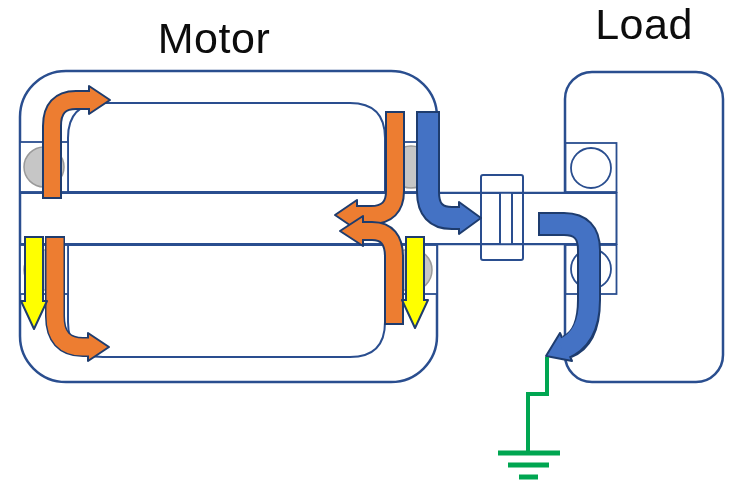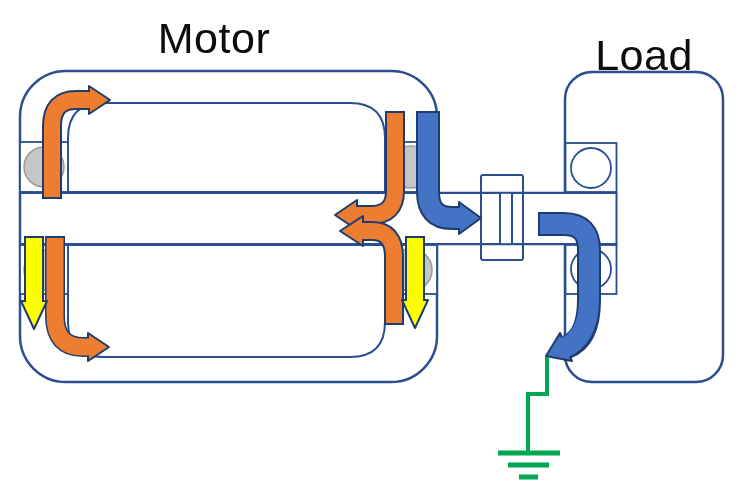--- a/index.html
+++ b/index.html
@@ -25,21 +25,21 @@
   .title{
     position:absolute;
     transform:translateX(-50%);
     font-size:43px;
     line-height:1;
     color:var(--c-text);
     white-space:nowrap;
     letter-spacing:0.5px;
   }
   .title-motor{left:214px;top:17px;}
-  .title-load{left:644px;top:34px;}
+  .title-load{left:644px;top:3px;}
 
   
   .hull{fill:#fff;stroke:var(--c-outline);}
   .box{fill:#fff;stroke:var(--c-outline);}
   .wire{fill:none;stroke:var(--c-outline);}
   .erase{fill:#fff;stroke:none;}
   .ball{fill:var(--c-bearing-gray);stroke:var(--c-bearing-gray-outline);}
   .lball{fill:#fff;stroke:var(--c-outline);}
   .au{fill:none;stroke:var(--c-arrow-outline);}
   .ob{fill:none;stroke:var(--c-orange);}

